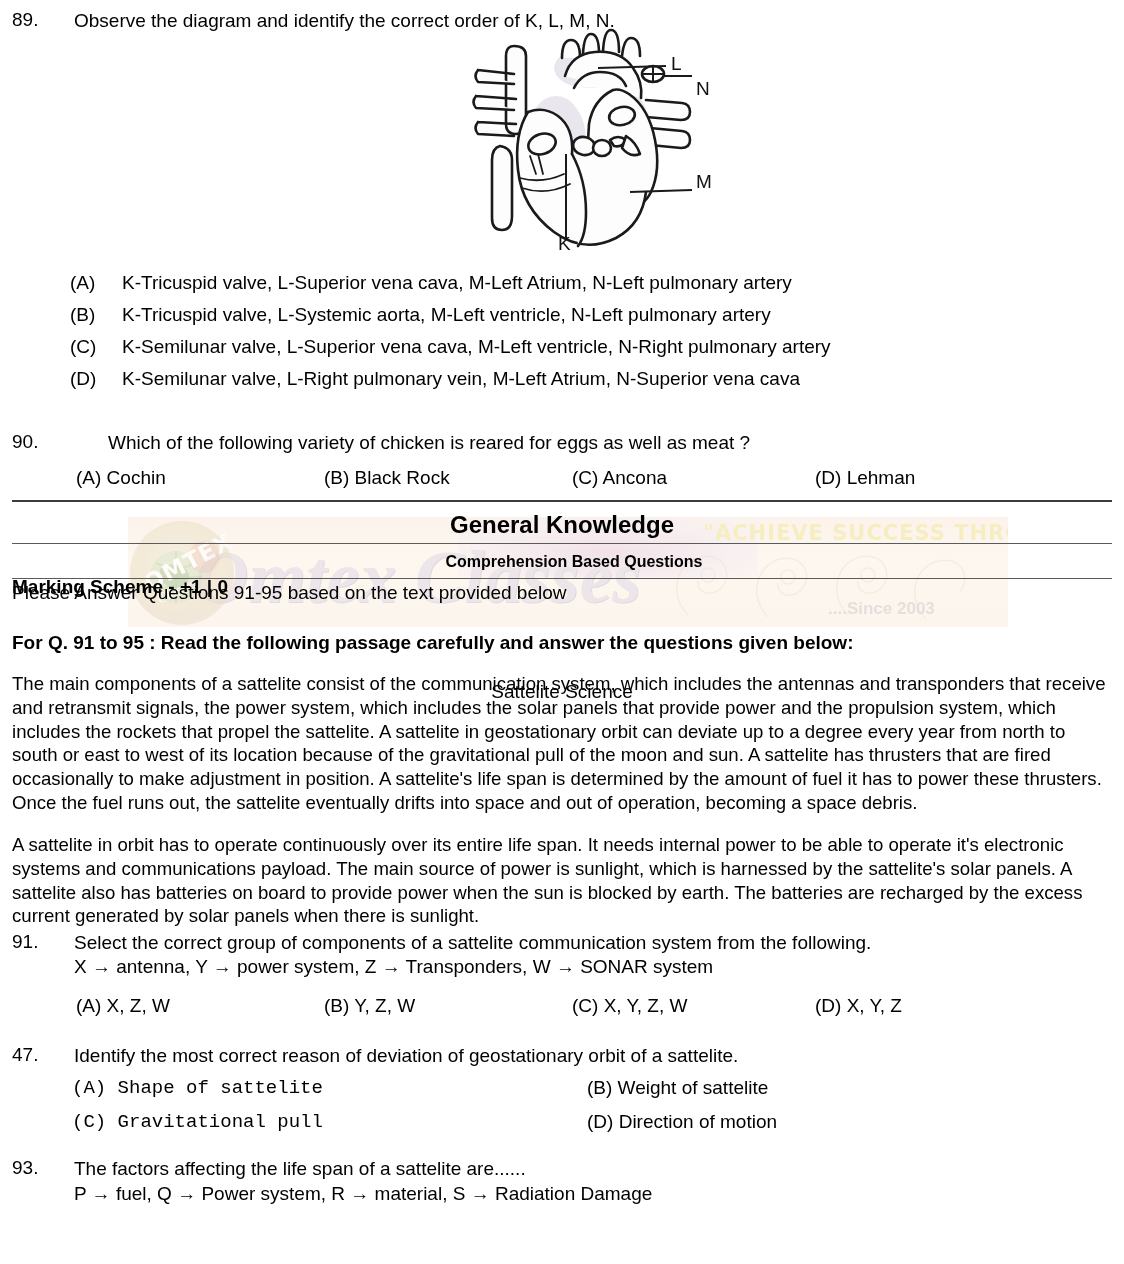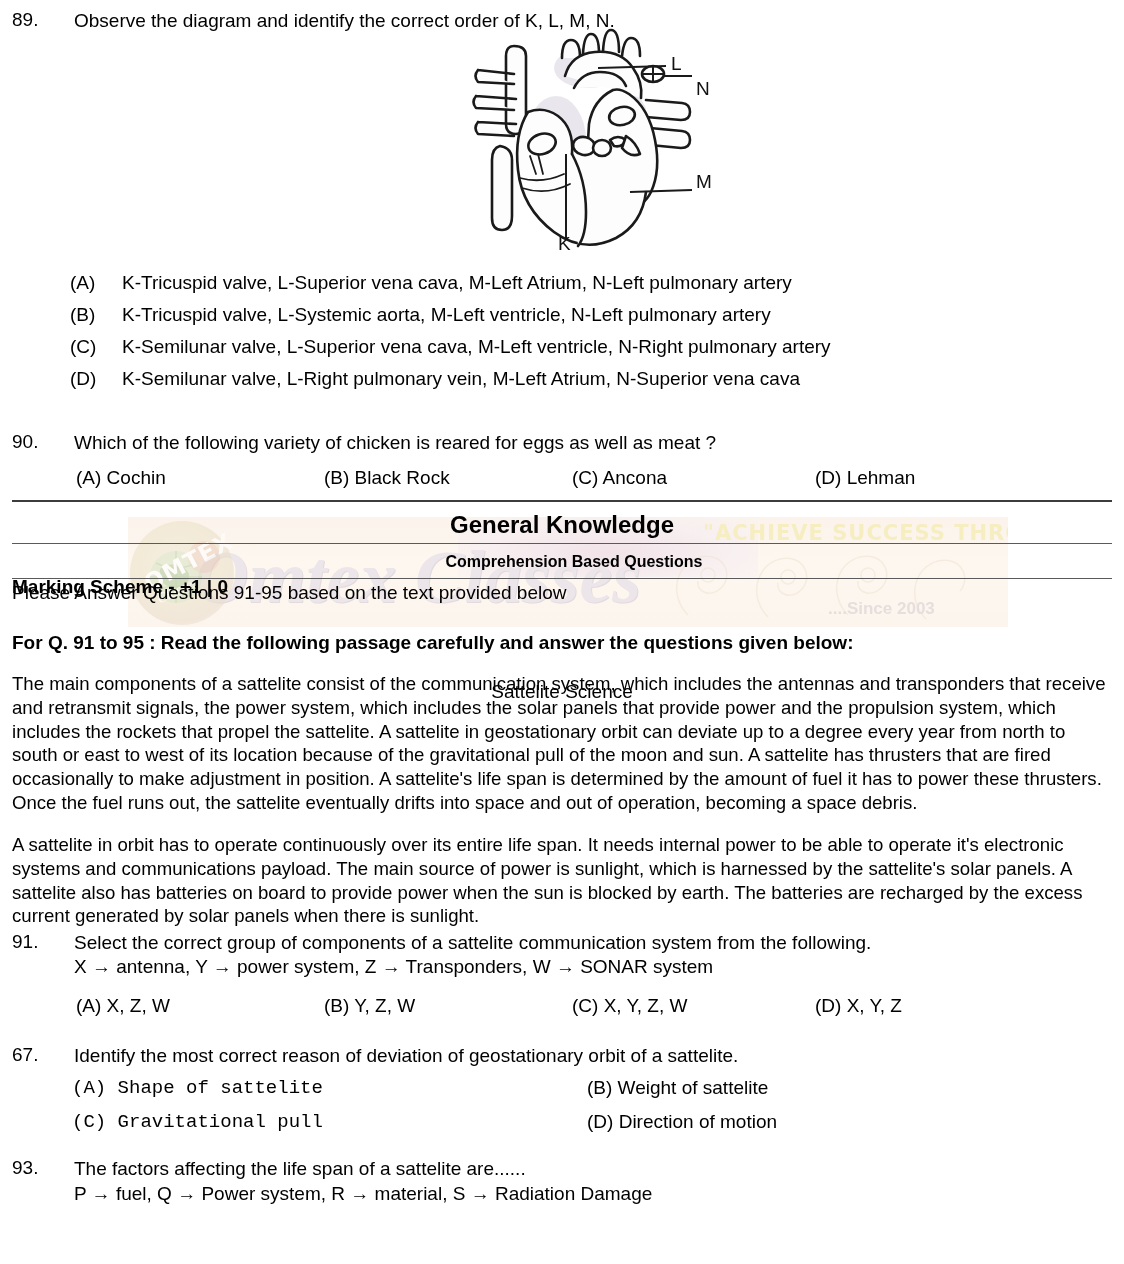--- a/index.html
+++ b/index.html
@@ -64,21 +64,21 @@
   }
   .q89-opt {
     display: flex;
     align-items: baseline;
     height: 32px;
     font-size: 19px;
   }
   .q89-opt .tag { width: 52px; flex: 0 0 52px; }
 
   
-  #q90-stem { left: 12px; top: 430px; width: 1090px; }
+  #q90-stem { left: 12px; top: 430px; width: 1090px; gap: 34px; }
   #q90-options {
     position: absolute;
     left: 76px;
     top: 466px;
     width: 1030px;
     display: flex;
   }
   #q90-options .cell {
     font-size: 19px;
     line-height: 24px;
@@ -451,21 +451,21 @@
   </div>
   <div id="q91-sub">X → antenna, Y → power system, Z → Transponders, W → SONAR system</div>
   <div class="opt-row4" id="q91-options">
     <div class="cell">(A)  X, Z, W</div>
     <div class="cell">(B)  Y, Z, W</div>
     <div class="cell">(C)  X, Y, Z, W</div>
     <div class="cell">(D)  X, Y, Z</div>
   </div>
 
   <div class="q-row" id="q92-stem">
-    <div class="q-num">67.</div>
+    <div class="q-num">47.</div>
     <div class="q-text">Identify the most correct reason of deviation of geostationary orbit of a sattelite.</div>
   </div>
   <div class="opt-row2" id="q92-options-a">
     <div class="cell">(A)   Shape of sattelite</div>
     <div class="cell">(B)   Weight of sattelite</div>
   </div>
   <div class="opt-row2" id="q92-options-b">
     <div class="cell">(C)   Gravitational pull</div>
     <div class="cell">(D)   Direction of motion</div>
   </div>

